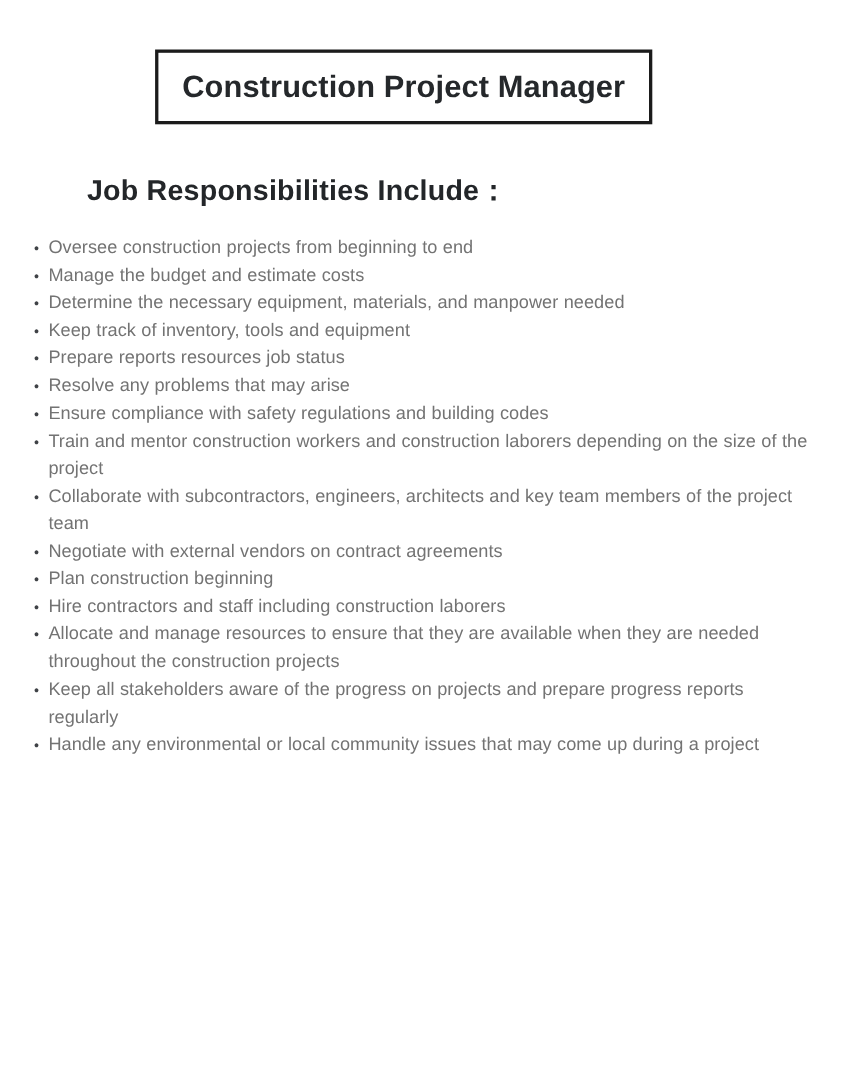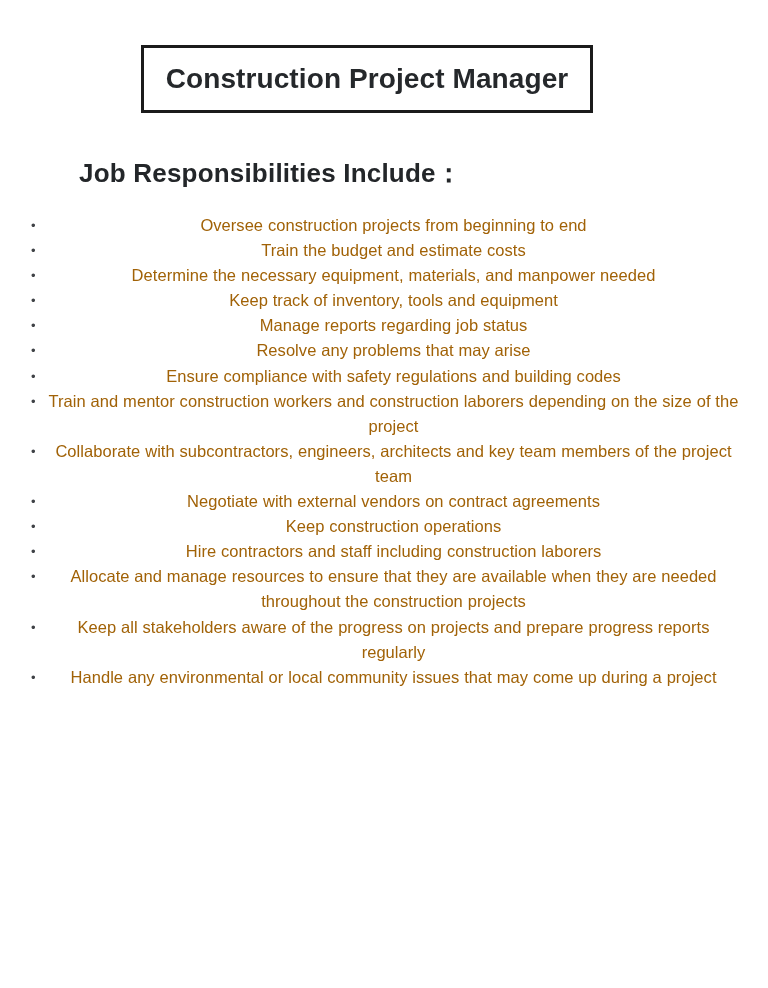--- a/index.html
+++ b/index.html
@@ -72,24 +72,24 @@
     padding: 0;
     list-style: none;
   }
 
   .resp-item {
     position: relative;
     padding-left: 13px;
     margin: 0 0 0 0;
     font-size: 16.5px;
     line-height: 25.1px;
-    color: #a16207;
+    color: #737373;
     letter-spacing: 0.05px;
     word-spacing: 0.2px;
-    text-align: center;
+    text-align: left;
   }
 
   .resp-item::before {
     content: "\2022";
     position: absolute;
     left: 0;
     top: 0;
     font-size: 13px;
     line-height: 25.1px;
     color: #3f4246;
@@ -101,29 +101,29 @@
 <div class="page">
 
   <div class="title-box">
     <div class="title-text">Construction Project Manager</div>
   </div>
 
   <div class="section-heading">Job Responsibilities Include：</div>
 
   <ul class="resp-list">
       <li class="resp-item">Oversee construction projects from beginning to end</li>
-      <li class="resp-item">Train the budget and estimate costs</li>
+      <li class="resp-item">Manage the budget and estimate costs</li>
       <li class="resp-item">Determine the necessary equipment, materials, and manpower needed</li>
       <li class="resp-item">Keep track of inventory, tools and equipment</li>
-      <li class="resp-item">Manage reports regarding job status</li>
+      <li class="resp-item">Prepare reports resources job status</li>
       <li class="resp-item">Resolve any problems that may arise</li>
       <li class="resp-item">Ensure compliance with safety regulations and building codes</li>
       <li class="resp-item">Train and mentor construction workers and construction laborers depending on the size of the project</li>
       <li class="resp-item">Collaborate with subcontractors, engineers, architects and key team members of the project team</li>
       <li class="resp-item">Negotiate with external vendors on contract agreements</li>
-      <li class="resp-item">Keep construction operations</li>
+      <li class="resp-item">Plan construction beginning</li>
       <li class="resp-item">Hire contractors and staff including construction laborers</li>
       <li class="resp-item">Allocate and manage resources to ensure that they are available when they are needed throughout the construction projects</li>
       <li class="resp-item">Keep all stakeholders aware of the progress on projects and prepare progress reports regularly</li>
       <li class="resp-item">Handle any environmental or local community issues that may come up during a project</li>
     </ul>
 
 </div>
 
 </body></html>

